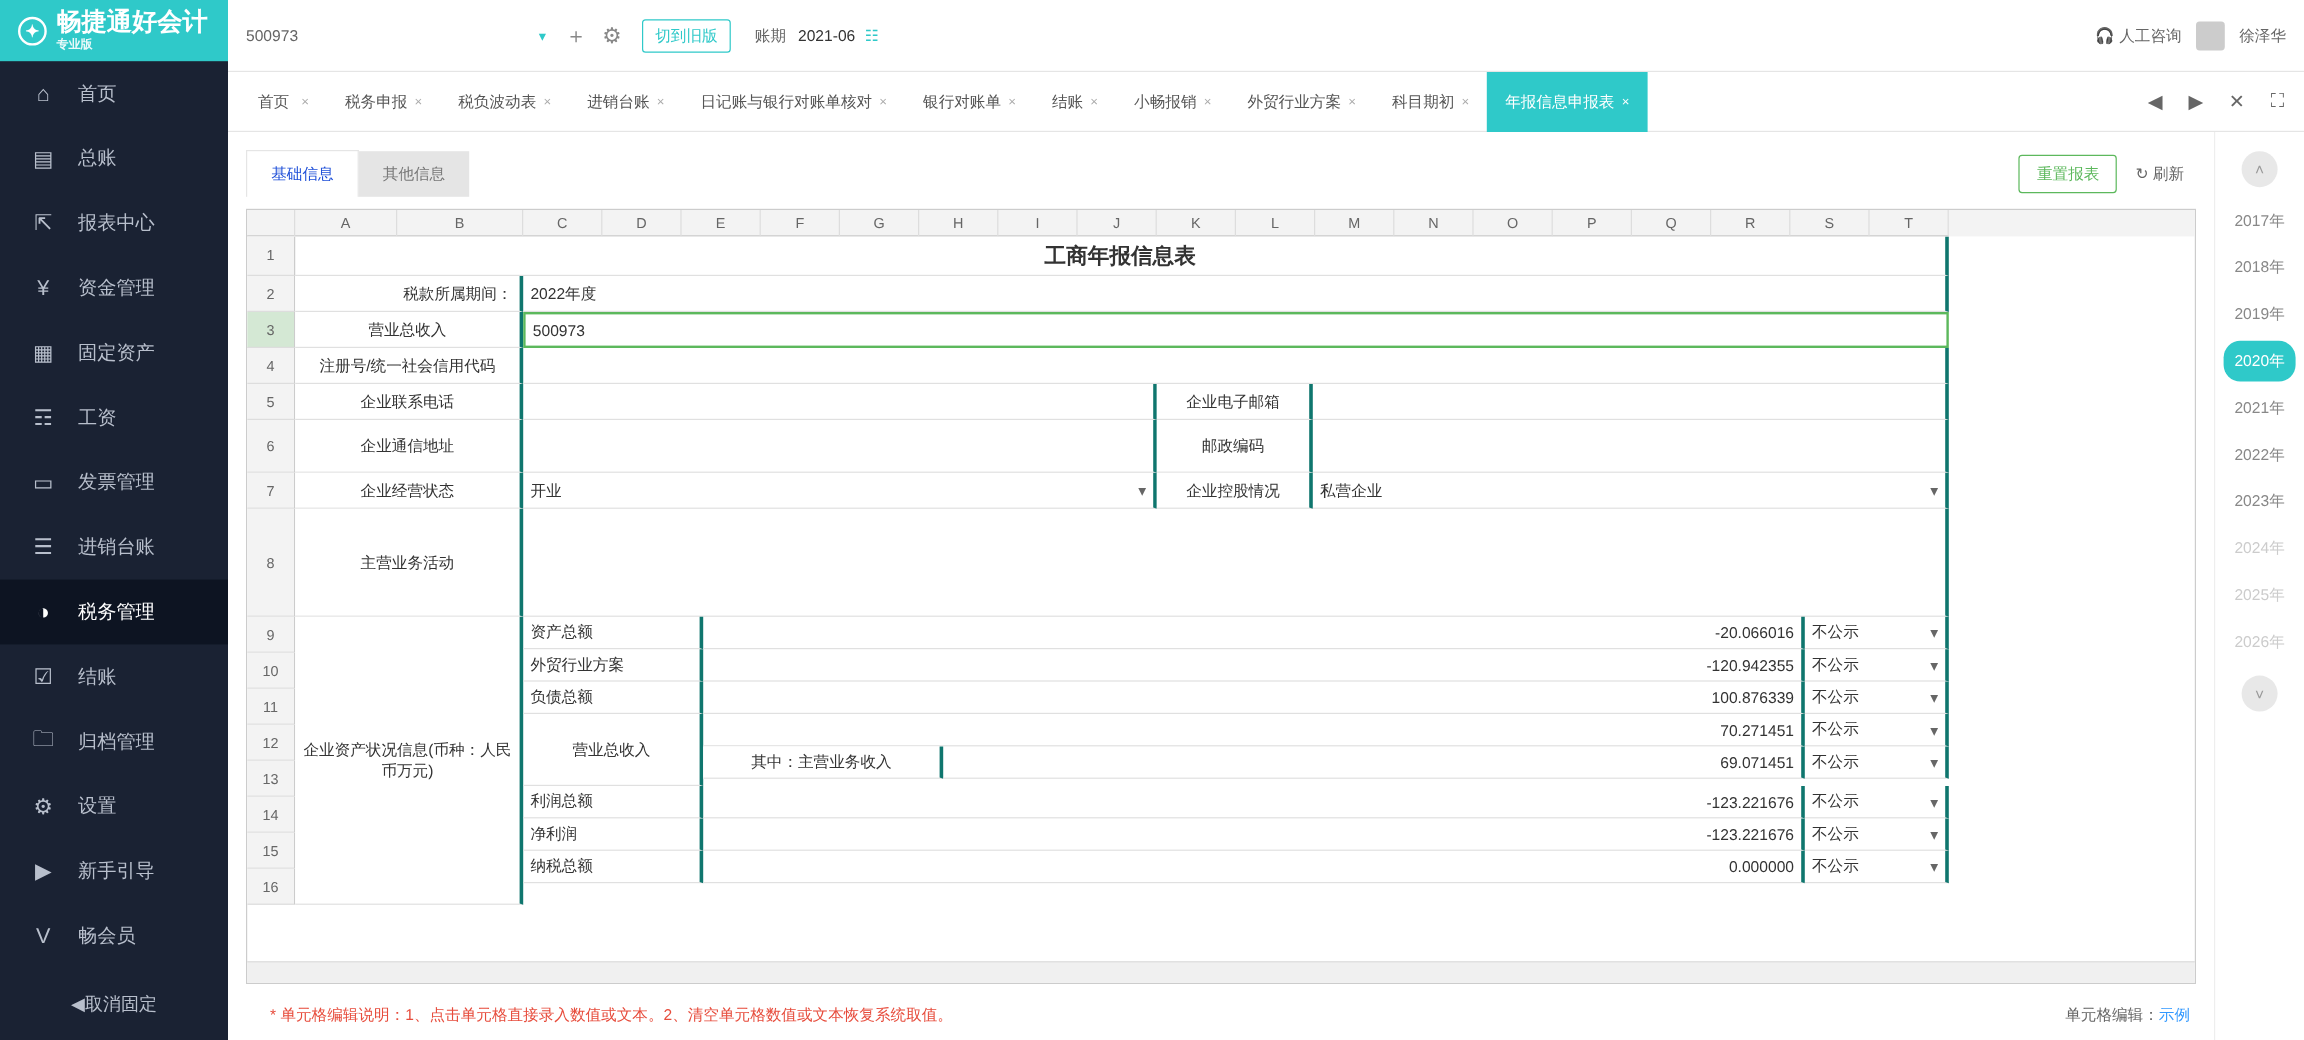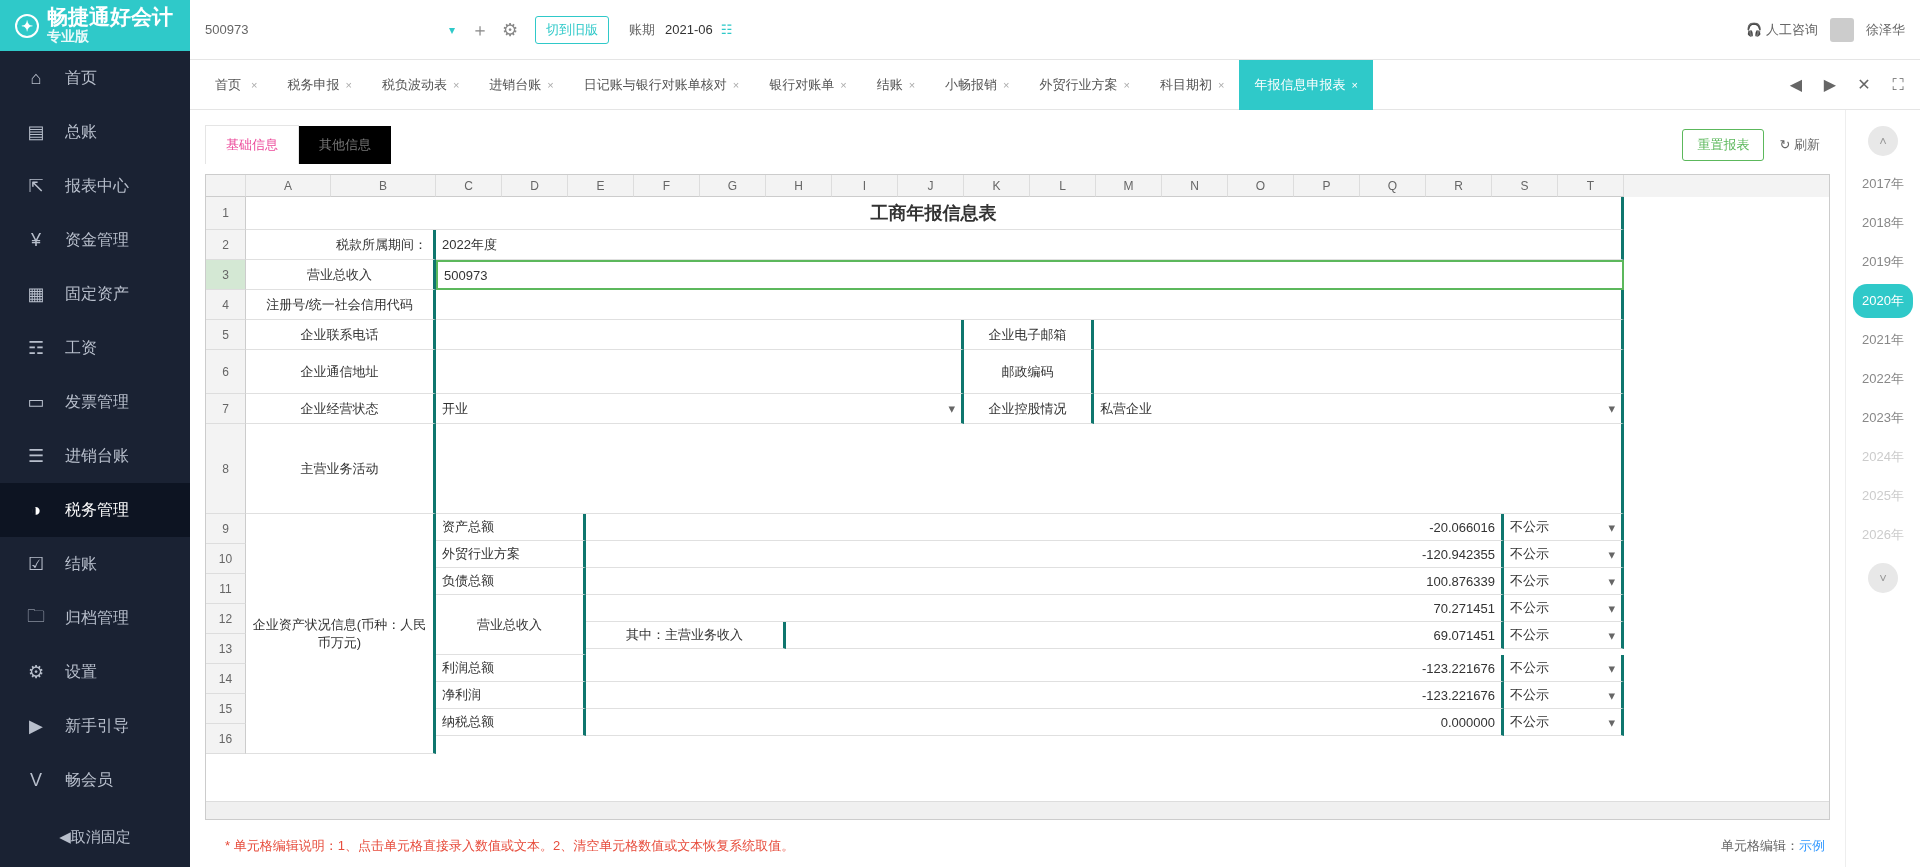--- a/index.html
+++ b/index.html
@@ -2,21 +2,21 @@
 <html><head>
 <meta charset="utf-8">
 <style>
 * { box-sizing: border-box; margin: 0; padding: 0; }
 body { font-family: "Microsoft YaHei", Arial, sans-serif; font-size: 13px; color: #333; background: #fff; overflow: hidden; }
 .app { display: flex; height: 867px; width: 1920px; }
 .sidebar { width: 190px; background: #1a2233; color: #b8bfcc; flex-shrink: 0; display: flex; flex-direction: column; }
 .logo { height: 60px; background: #2fc9c9; display: flex; align-items: center; padding: 0 15px; color: #fff; font-weight: bold; }
 .logo-icon { width: 24px; height: 24px; border: 2px solid #fff; border-radius: 50%; margin-right: 8px; display: flex; align-items: center; justify-content: center; font-size: 14px; }
 .logo-txt { font-size: 21px; line-height: 1.1; }
-.logo-sub { font-size: 14px; opacity: .9; }
+.logo-sub { font-size: 10px; opacity: .9; }
 .nav-item { height: 54px; display: flex; align-items: center; padding: 0 25px; cursor: pointer; font-size: 16px; }
 .nav-item.active { background: #0d1422; color: #fff; }
 .nav-item .icon { width: 22px; margin-right: 18px; text-align: center; font-size: 18px; }
 .sidebar-bottom { margin-top: auto; }
 .pin { height: 60px; display: flex; align-items: center; justify-content: center; font-size: 15px; cursor: pointer; }
 
 .main { flex: 1; display: flex; flex-direction: column; min-width: 0; }
 .topbar { height: 60px; display: flex; align-items: center; padding: 0 15px; border-bottom: 1px solid #e5e5e5; }
 .company { width: 260px; display: flex; align-items: center; color: #666; }
 .company-name { flex: 1; }
@@ -33,22 +33,22 @@
 .tab { padding: 0 15px; height: 50px; display: flex; align-items: center; gap: 6px; cursor: pointer; color: #555; white-space: nowrap; }
 .tab .x { color: #aaa; font-size: 11px; }
 .tab.active { background: #2fc9c9; color: #fff; }
 .tab.active .x { color: #fff; }
 .tabs-end { margin-left: auto; display: flex; align-items: center; gap: 10px; }
 .tabs-end .arr { width: 24px; text-align: center; cursor: pointer; color: #666; font-size: 16px; }
 
 .content { flex: 1; display: flex; min-height: 0; }
 .sheet-area { flex: 1; display: flex; flex-direction: column; padding: 15px 0 0 15px; min-width: 0; }
 .inner-tabs { display: flex; align-items: center; }
-.itab { padding: 10px 20px; background: #000000; color: #777; cursor: pointer; }
-.itab.active { background: #fff; color: #ec4899; border: 1px solid #e5e5e5; border-bottom: none; }
+.itab { padding: 10px 20px; background: #e5e5e5; color: #777; cursor: pointer; }
+.itab.active { background: #fff; color: #1d4ed8; border: 1px solid #e5e5e5; border-bottom: none; }
 .itabs-right { margin-left: auto; margin-right: 25px; display: flex; gap: 15px; align-items: center; }
 .rebuild { border: 1px solid #5cb85c; color: #5cb85c; padding: 6px 14px; border-radius: 3px; cursor: pointer; }
 .refresh { color: #666; cursor: pointer; }
 
 .spreadsheet { flex: 1; border: 1px solid #ccc; margin: 10px 15px 5px 0; display: flex; flex-direction: column; min-height: 0; }
 .col-headers { display: flex; height: 22px; background: #f3f3f3; flex-shrink: 0; }
 .ch { border-right: 1px solid #ddd; border-bottom: 1px solid #ccc; text-align: center; font-size: 12px; color: #666; line-height: 22px; }
 .corner { width: 40px; }
 .colA { width: 85px; } .colB { width: 105px; }
 .colw { width: 66px; }

